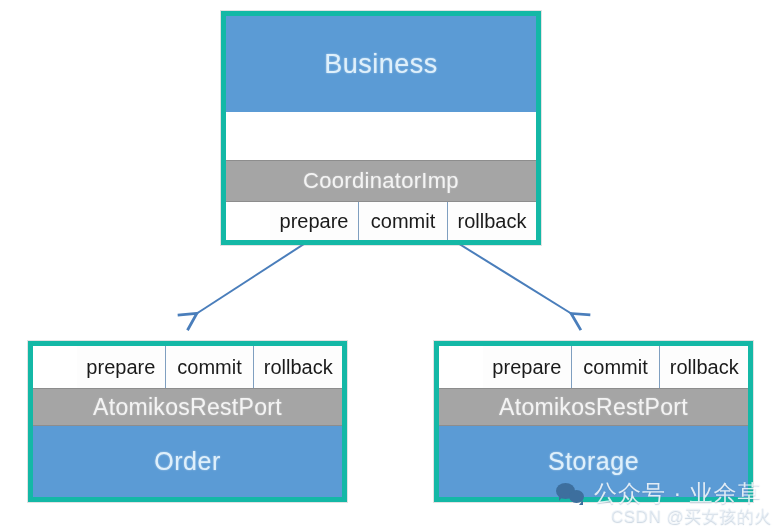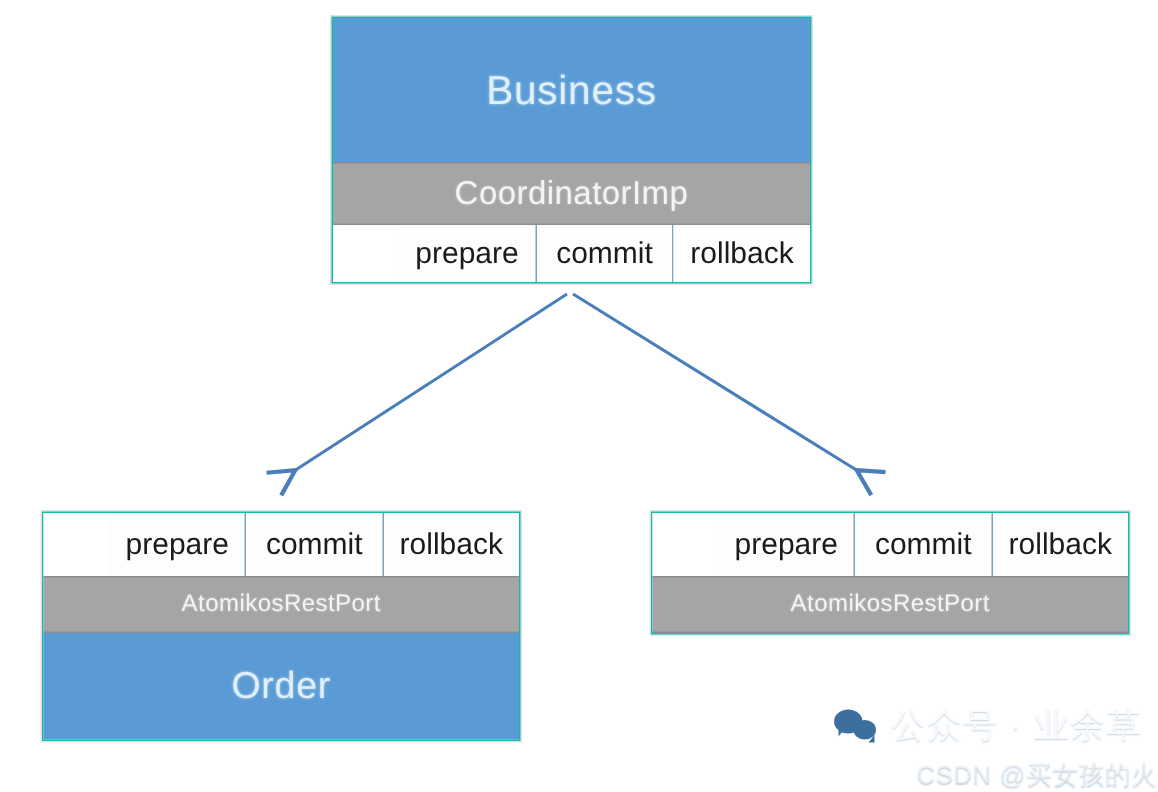--- a/index.html
+++ b/index.html
@@ -15,21 +15,21 @@
     width: 772px;
     height: 528px;
     background: #ffffff;
     overflow: hidden;
   }
 
   
   .component {
     position: absolute;
     box-sizing: border-box;
-    border: 1px solid #14b8a6;
+    border: 5px solid #14b8a6;
     background: #ffffff;
     box-shadow: 0 0 0 1px rgba(140,140,140,0.25);
   }
 
   .band-title {
     background: #5b9bd5;
     color: #dff0fb;
     display: flex;
     align-items: center;
     justify-content: center;
@@ -47,21 +47,21 @@
     display: flex;
     align-items: center;
     justify-content: center;
     font-size: 22px;
     letter-spacing: 0.3px;
     border-top: 1px solid #8d8d8d;
     border-bottom: 1px solid #8d8d8d;
     text-shadow: 0 0 2px rgba(255,255,255,0.4);
   }
   .band-interface.small {
-    font-size: 16px;
+    font-size: 23px;
   }
 
   .methods {
     display: flex;
     background: #ffffff;
     padding-left: 44px;
   }
   .method-cell {
     flex: 1 1 0;
     display: flex;
@@ -71,21 +71,21 @@
     color: #1b1b1b;
     border-right: 1px solid #7f9fc0;
     background: #fdfdfd;
   }
   .method-cell:last-child {
     border-right: none;
   }
 
   
   .top-order .band-title   { height: 96px; }
-  .top-order .band-interface { height: 40px; }
+  .top-order .band-interface { height: 40px; margin-top: 48px; }
   .top-order .methods      { height: 38px; }
 
   .leaf-order .methods       { height: 42px; }
   .leaf-order .band-interface{ height: 36px; }
   .leaf-order .band-title    { height: 71px; }
 
   
   #arrows {
     position: absolute;
     left: 0;
@@ -191,23 +191,24 @@
     <div class="band-title small">Order</div>
   </div>
 
   <div class="component leaf-order" style="left:434px; top:341px; width:319px;">
     <div class="methods">
       <div class="method-cell">prepare</div>
       <div class="method-cell">commit</div>
       <div class="method-cell">rollback</div>
     </div>
     <div class="band-interface small">AtomikosRestPort</div>
-  </div>
-
-  <div class="watermark" style="left:556px; top:468px;">
+    <div class="band-title small">Storage</div>
+  </div>
+
+  <div class="watermark" style="left:556px; top:478px;">
     <span class="wechat-icon">
       <span class="bub-a"></span>
       <span class="tail-a"></span>
       <span class="bub-b"></span>
       <span class="tail-b"></span>
     </span>
     <span>公众号 · 业余草</span>
   </div>
 
   <div class="csdn-credit" style="left:611px; top:505px;">CSDN @买女孩的火柴盒</div>

